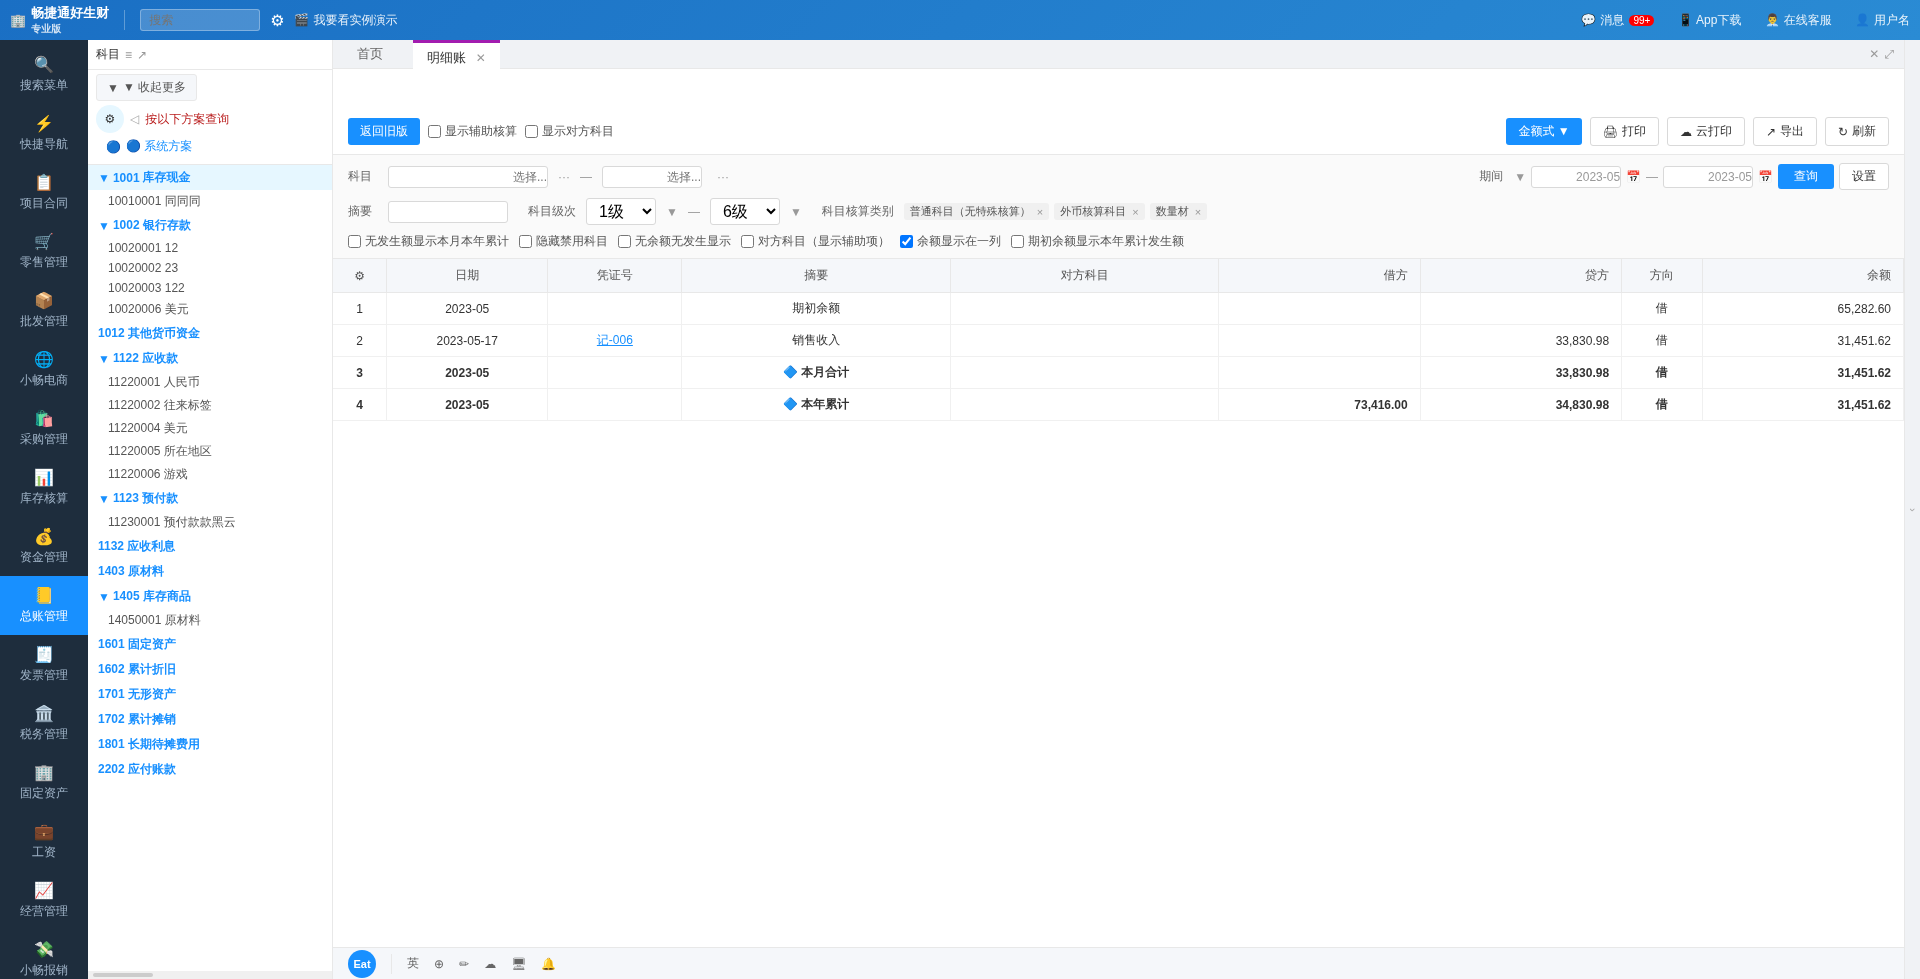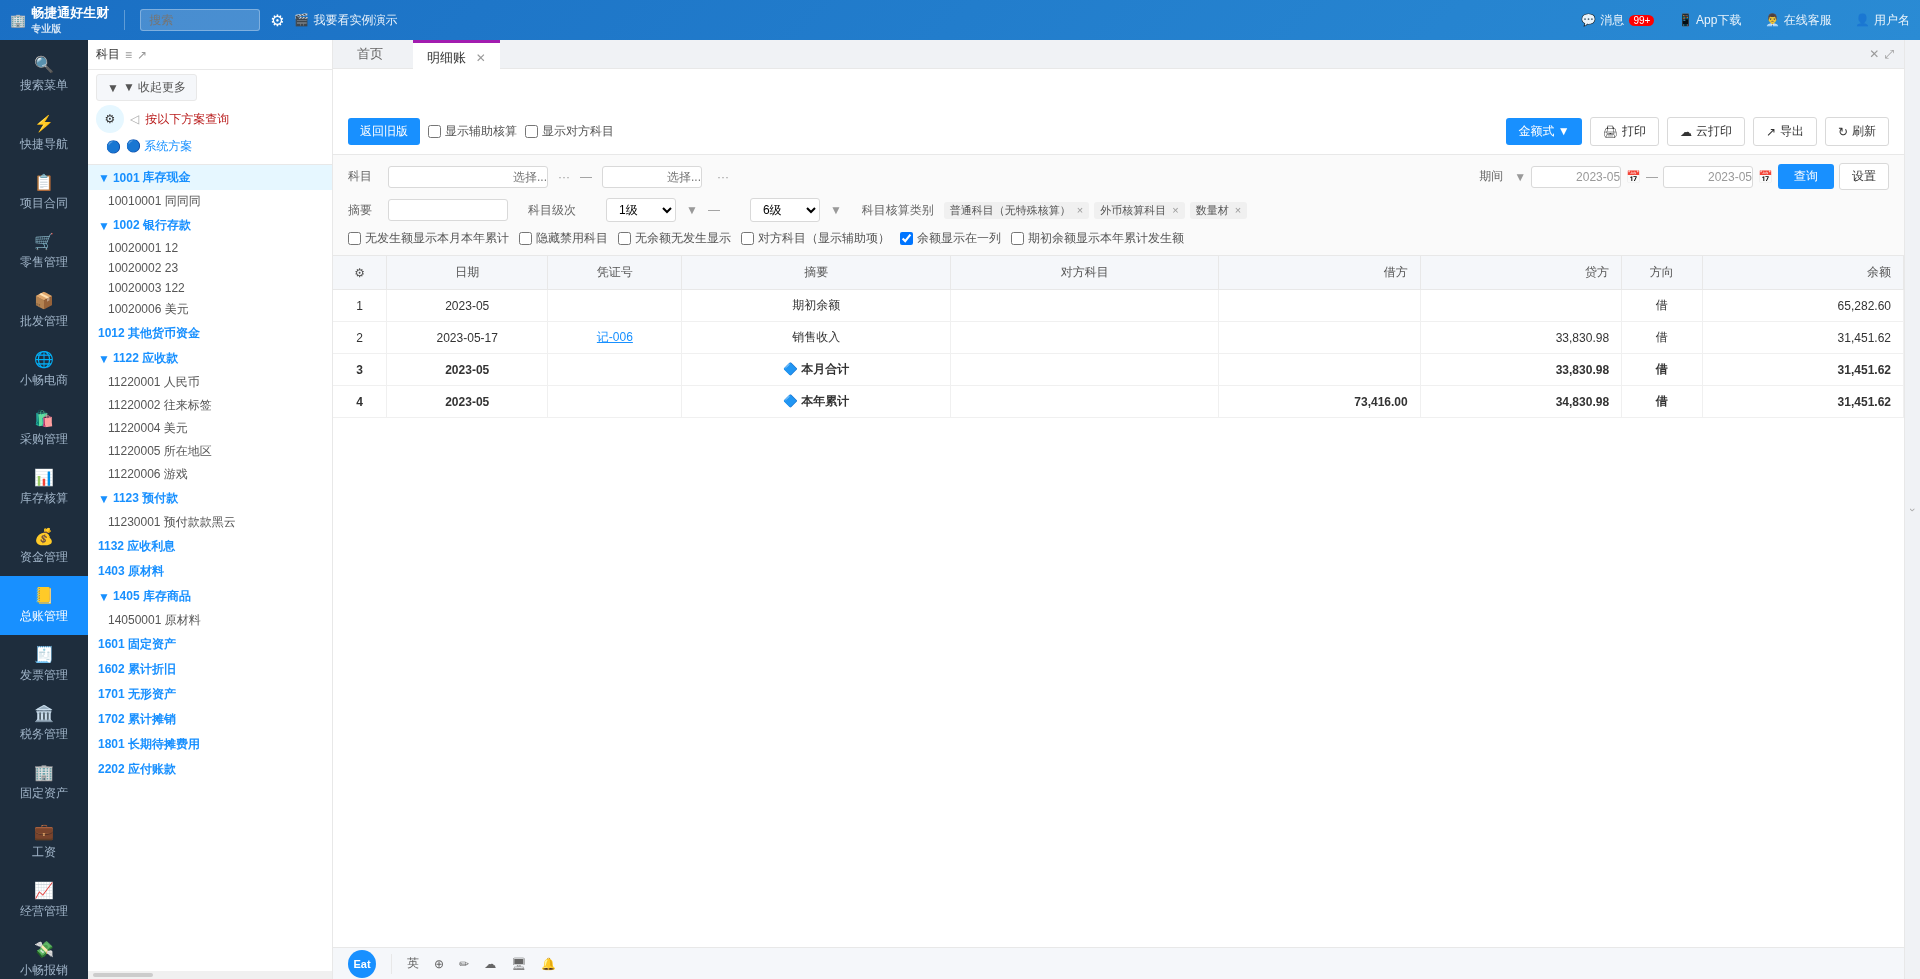--- a/index.html
+++ b/index.html
@@ -61,21 +61,21 @@
     .btn-primary { background: #1890ff; color: white; border: none; border-radius: 3px; padding: 5px 12px; font-size: 12px; cursor: pointer; }
     .btn-default { background: white; color: #333; border: 1px solid #d9d9d9; border-radius: 3px; padding: 5px 12px; font-size: 12px; cursor: pointer; display: flex; align-items: center; gap: 4px; }
     .checkbox-label { display: flex; align-items: center; gap: 4px; font-size: 12px; color: #555; cursor: pointer; }
     .toolbar-right { margin-left: auto; display: flex; align-items: center; gap: 8px; }
 
     
     .filter-section { padding: 8px 15px; background: #fafafa; border-bottom: 1px solid #e8e8e8; display: flex; flex-direction: column; gap: 8px; }
     .filter-row { display: flex; align-items: center; gap: 10px; flex-wrap: wrap; }
     .filter-label { color: #666; font-size: 12px; min-width: 30px; }
     .filter-input { border: 1px solid #d9d9d9; border-radius: 3px; padding: 3px 0; font-size: 12px; width: 120px; color: #999; text-align: right; }
-    .filter-select { border: 1px solid #d9d9d9; border-radius: 3px; padding: 3px 8px; font-size: 12px; background: white; cursor: pointer; margin-left: 20px; }
+    .filter-select { border: 1px solid #d9d9d9; border-radius: 3px; padding: 3px 8px; font-size: 16px; background: white; cursor: pointer; }
     .filter-dash { color: #999; }
     .filter-btn-query { background: #1890ff; color: white; border: none; border-radius: 3px; padding: 4px 16px; font-size: 12px; cursor: pointer; }
     .filter-btn-set { background: white; color: #333; border: 1px solid #d9d9d9; border-radius: 3px; padding: 4px 12px; font-size: 12px; cursor: pointer; }
     .tag-close { display: inline-flex; align-items: center; gap: 3px; background: #f0f0f0; border-radius: 3px; padding: 1px 6px; font-size: 11px; color: #555; text-align: center; }
     .tag-close .x { cursor: pointer; color: #999; margin-left: 3px; }
 
     .filter-row2 { display: flex; align-items: center; gap: 10px; font-size: 12px; color: #555; }
 
     
     .table-container { flex: 1; overflow-y: auto; }

